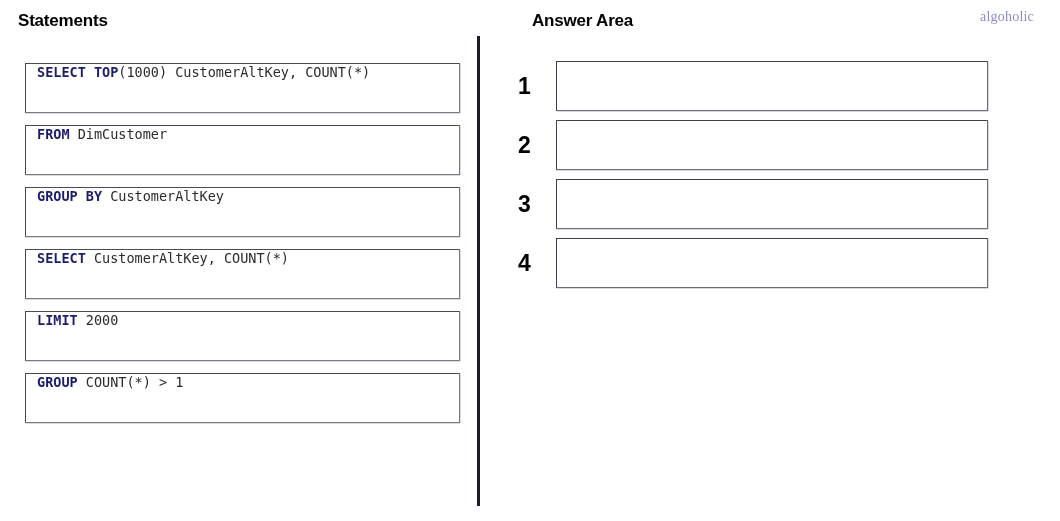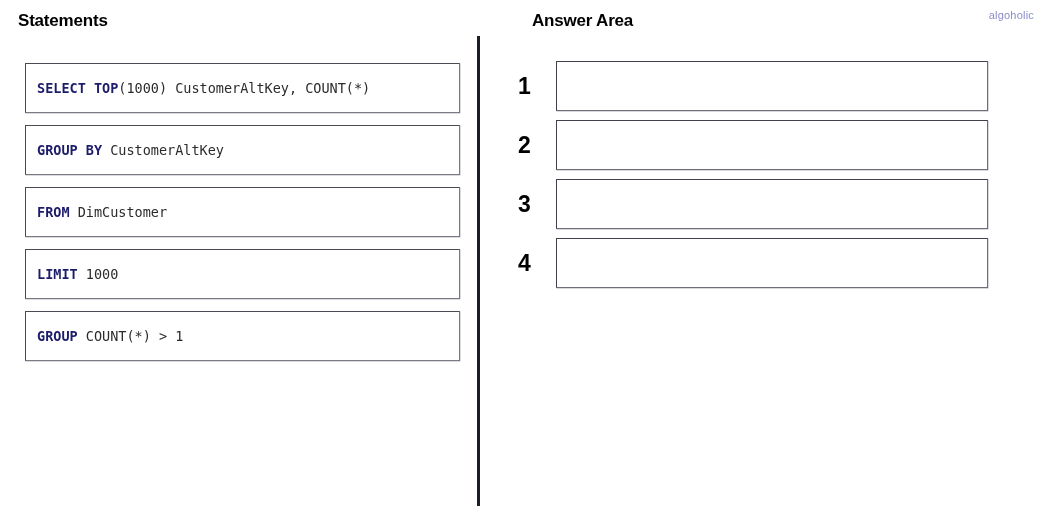--- a/index.html
+++ b/index.html
@@ -28,22 +28,22 @@
     white-space: nowrap;
   }
   #statements-heading { left: 18px; top: 11px; }
   #answer-area-heading { left: 532px; top: 11px; }
 
   
   #watermark {
     position: absolute;
     right: 26px;
     top: 9px;
-    font-family: Liberation Sans, sans-serif;
-    font-size: 11px;
+    font-family: Liberation Serif, serif;
+    font-size: 14px;
     color: #8c8ccb;
     letter-spacing: 0.2px;
     white-space: nowrap;
   }
 
   
   #divider {
     position: absolute;
     left: 477px;
     top: 36px;
@@ -63,21 +63,20 @@
     box-sizing: border-box;
     width: 435px;
     height: 50px;
     margin-bottom: 12px;
     background: #ffffff;
     border: 1px solid #4a4a52;
     border-right-color: #7a7a84;
     border-bottom-color: #7a7a84;
     box-shadow: 0.5px 0.5px 0 #b8b8c0;
     display: flex;
-    align-items: center;
     padding-left: 11px;
     overflow: hidden;
   }
   .stmt-text {
     font-family: "DejaVu Sans Mono", monospace;
     font-size: 13.5px;
     color: #2b2b2b;
     white-space: nowrap;
     letter-spacing: 0px;
   }
@@ -126,27 +125,30 @@
 </head>
 <body>
 
 <div class="col-heading" id="statements-heading">Statements</div>
 
 <div id="statements-list">
     <div class="statement-box">
       <span class="stmt-text"><span class="kw">SELECT TOP</span><span class="rest">(1000) CustomerAltKey, COUNT(*)</span></span>
     </div>
     <div class="statement-box">
+      <span class="stmt-text"><span class="kw">FROM</span><span class="rest"> DimCustomer</span></span>
+    </div>
+    <div class="statement-box">
       <span class="stmt-text"><span class="kw">GROUP BY</span><span class="rest"> CustomerAltKey</span></span>
     </div>
     <div class="statement-box">
-      <span class="stmt-text"><span class="kw">FROM</span><span class="rest"> DimCustomer</span></span>
+      <span class="stmt-text"><span class="kw">SELECT</span><span class="rest"> CustomerAltKey, COUNT(*)</span></span>
     </div>
     <div class="statement-box">
-      <span class="stmt-text"><span class="kw">LIMIT</span><span class="rest"> 1000</span></span>
+      <span class="stmt-text"><span class="kw">LIMIT</span><span class="rest"> 2000</span></span>
     </div>
     <div class="statement-box">
       <span class="stmt-text"><span class="kw">GROUP</span><span class="rest"> COUNT(*) &gt; 1</span></span>
     </div>
   </div>
 
 <div id="divider"></div>
 
 <div class="col-heading" id="answer-area-heading">Answer Area</div>
 

